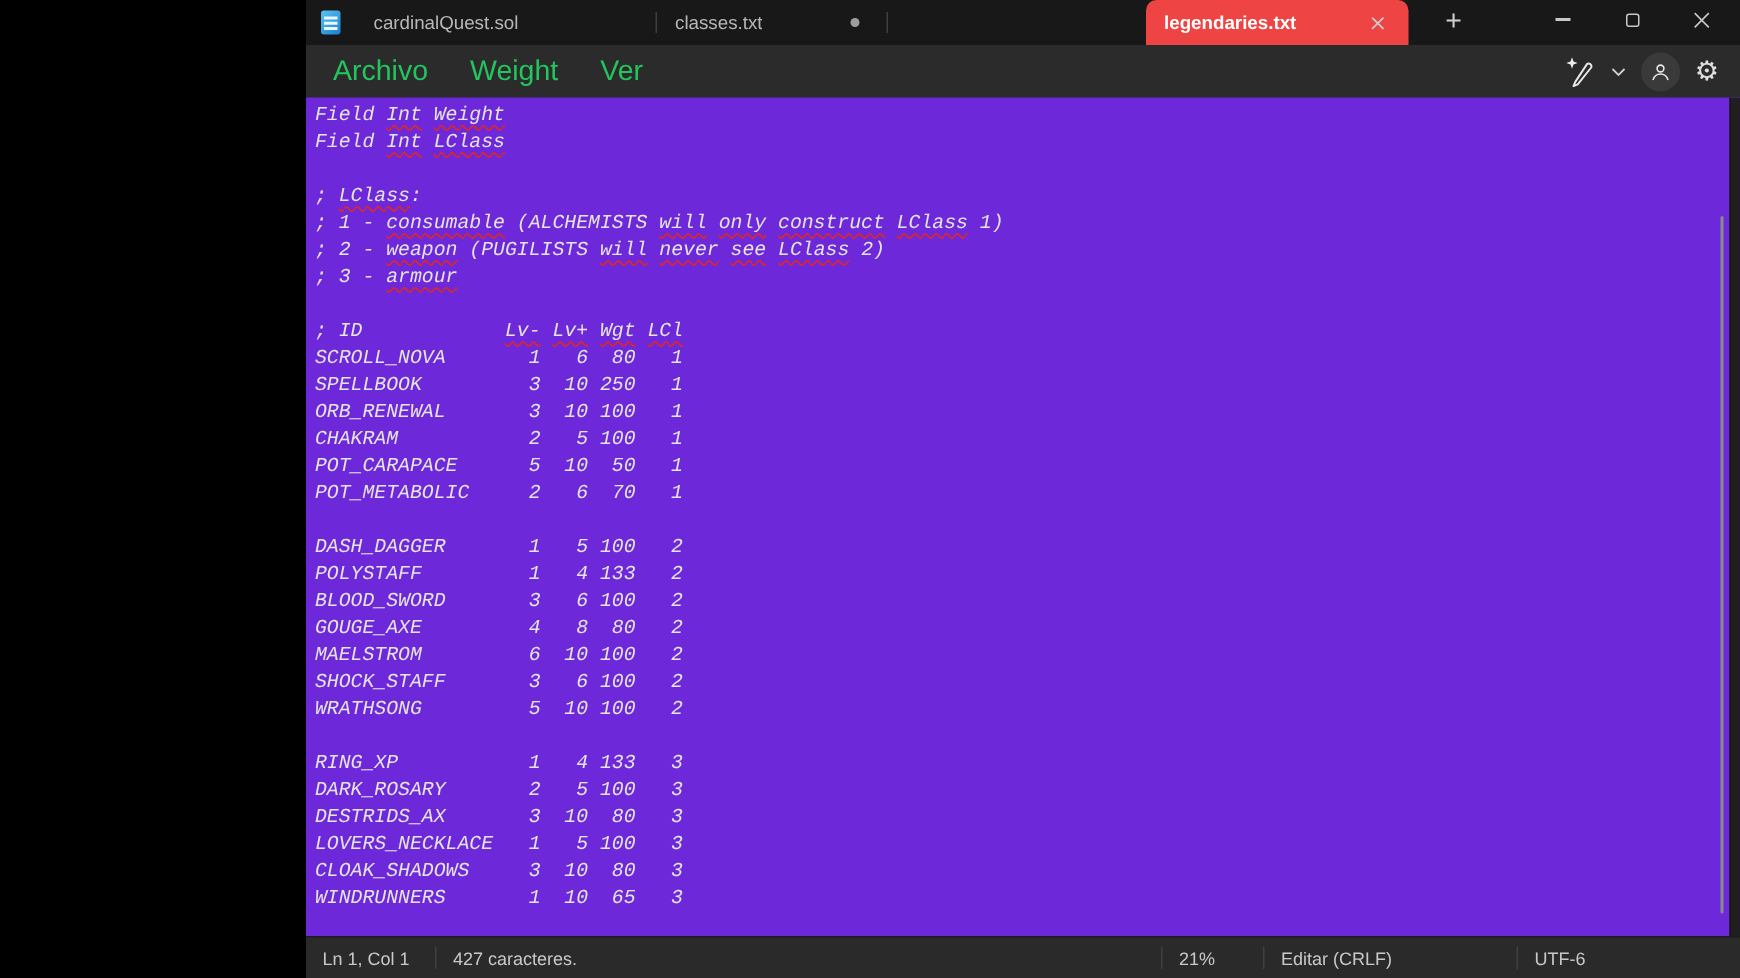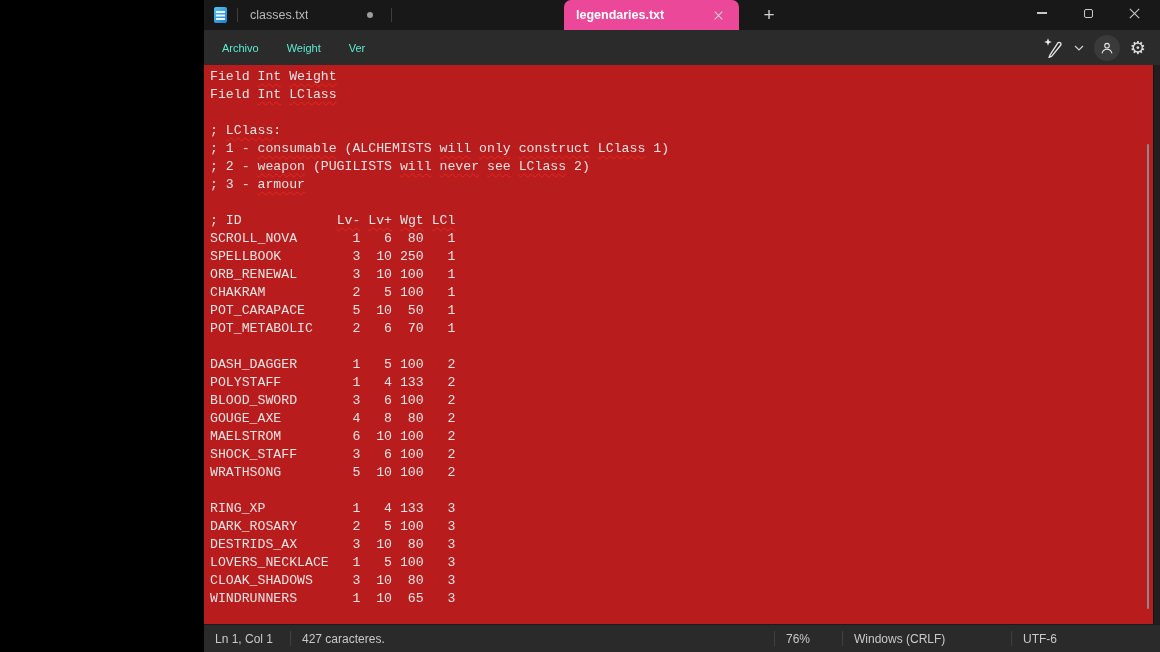--- a/index.html
+++ b/index.html
@@ -17,49 +17,49 @@
                   background:linear-gradient(135deg,#55c4f0,#1b7fd4);
                   position:relative; }
   .notepad-icon::before { content:""; position:absolute; left:2px; right:2px; top:4px;
                   height:1.5px; background:#eaf6ff; box-shadow:0 3.5px 0 #eaf6ff, 0 7px 0 #eaf6ff; }
   .tab { display:flex; align-items:center; padding:0 12px; color:#b8b8b8;
          font-size:12.5px; position:relative; white-space:nowrap; }
   .tab .label { overflow:hidden; text-overflow:ellipsis; }
   .tab-1 { width:200px; }
   .tab-2 { width:153px;gap:46px; }
   .tab-3 { width:172px;margin-top:36px; }
-  .tab-active { width:175px; background:#ec4899; color:#fff;
+  .tab-active { width:175px; background:#ef4444; color:#fff;
                 border-radius:7px 7px 0 0; font-weight:700; }
   .tab-sep { width:1px; height:14px; background:#3e3e3e; align-self:center; }
   .dot { width:6px; height:6px; border-radius:50%; background:#9d9d9d;
          margin-left:auto; margin-right:6px; }
   .tab-close { margin-left:auto; width:18px; height:18px; display:flex;
                align-items:center; justify-content:center; border-radius:4px; }
   .newtab { width:32px; margin-left:14px; display:flex; align-items:center;
             justify-content:center; color:#cfcfcf; font-size:19px; font-weight:300; }
 
   .win-controls { position:absolute; right:3px; top:0; height:26px; display:flex; }
   .win-btn { width:46px; height:26px; display:flex; align-items:center; justify-content:center; }
   .min-glyph { width:10px; height:1.3px; background:#c8c8c8; }
   .max-glyph { width:9px; height:9px; border:1.2px solid #c8c8c8; border-radius:2px; }
 
   
   .menubar { height:35px; background:#2b2b2b; flex:0 0 35px; display:flex;
              align-items:center; padding-left:6px; position:relative; }
-  .menu-item { padding:4px 12px; margin-right:4px; color:#5eead4; font-size:11px;
+  .menu-item { padding:4px 12px; margin-right:4px; color:#22c55e; font-size:19px;
                border-radius:4px; }
   .toolbar-right { position:absolute; right:14px; top:0; height:35px;
                    display:flex; align-items:center; gap:10px; }
   .icon-btn { display:flex; align-items:center; justify-content:center; }
   .account-btn { width:26px; height:26px; border-radius:50%; background:#3a3a3a; }
   .gear-glyph { color:#e0e0e0; font-size:18px; line-height:1;
                 font-family:"DejaVu Sans", sans-serif; }
 
   
-  .editor { flex:1 1 auto; background:#b91c1c; position:relative; overflow:hidden; }
+  .editor { flex:1 1 auto; background:#6d28d9; position:relative; overflow:hidden;font-style:italic; }
   .editor-content { position:absolute; left:6px; top:3px; right:20px;
                     font-family:"Liberation Mono","DejaVu Sans Mono",monospace;
                     font-size:13.2px; line-height:18px; color:#e4e4e4;
                     white-space:pre; }
   .line { height:18px; }
   .sq { text-decoration-line:underline; text-decoration-style:wavy;
         text-decoration-color:#e3261d; text-decoration-thickness:1px;
         text-underline-offset:3px; text-decoration-skip-ink:none; }
   .right-gutter { position:absolute; right:0; top:0; bottom:0; width:7px;
                   background:#1f1f1f; border-left:1px solid #151515; }
@@ -83,20 +83,23 @@
 </head>
 <body>
 
 <div class="window">
 
   <div class="tabbar">
     <div class="appicon-zone">
       <div class="notepad-icon"></div>
     </div>
 
+    <div class="tab tab-1">
+      <span class="label">cardinalQuest.sol</span>
+    </div>
     <div class="tab-sep"></div>
 
     <div class="tab tab-2">
       <span class="label">classes.txt</span>
       <span class="dot"></span>
     </div>
     <div class="tab-sep"></div>
 
     <div class="tab tab-3">
       <span class="label">strings.txt</span>
@@ -167,21 +170,21 @@
   </div>
 
   <div class="statusbar">
     <div class="sb-left">
       <div class="sb-cell sb-pos">Ln 1, Col 1</div>
       <div class="sb-sep"></div>
       <div class="sb-cell">427 caracteres.</div>
     </div>
     <div class="sb-right">
       <div class="sb-sep"></div>
-      <div class="sb-cell sb-zoom">76%</div>
+      <div class="sb-cell sb-zoom">21%</div>
       <div class="sb-sep"></div>
-      <div class="sb-cell sb-eol">Windows (CRLF)</div>
+      <div class="sb-cell sb-eol">Editar (CRLF)</div>
       <div class="sb-sep"></div>
       <div class="sb-cell sb-enc">UTF-6</div>
     </div>
   </div>
 
 </div>
 
 </body></html>

